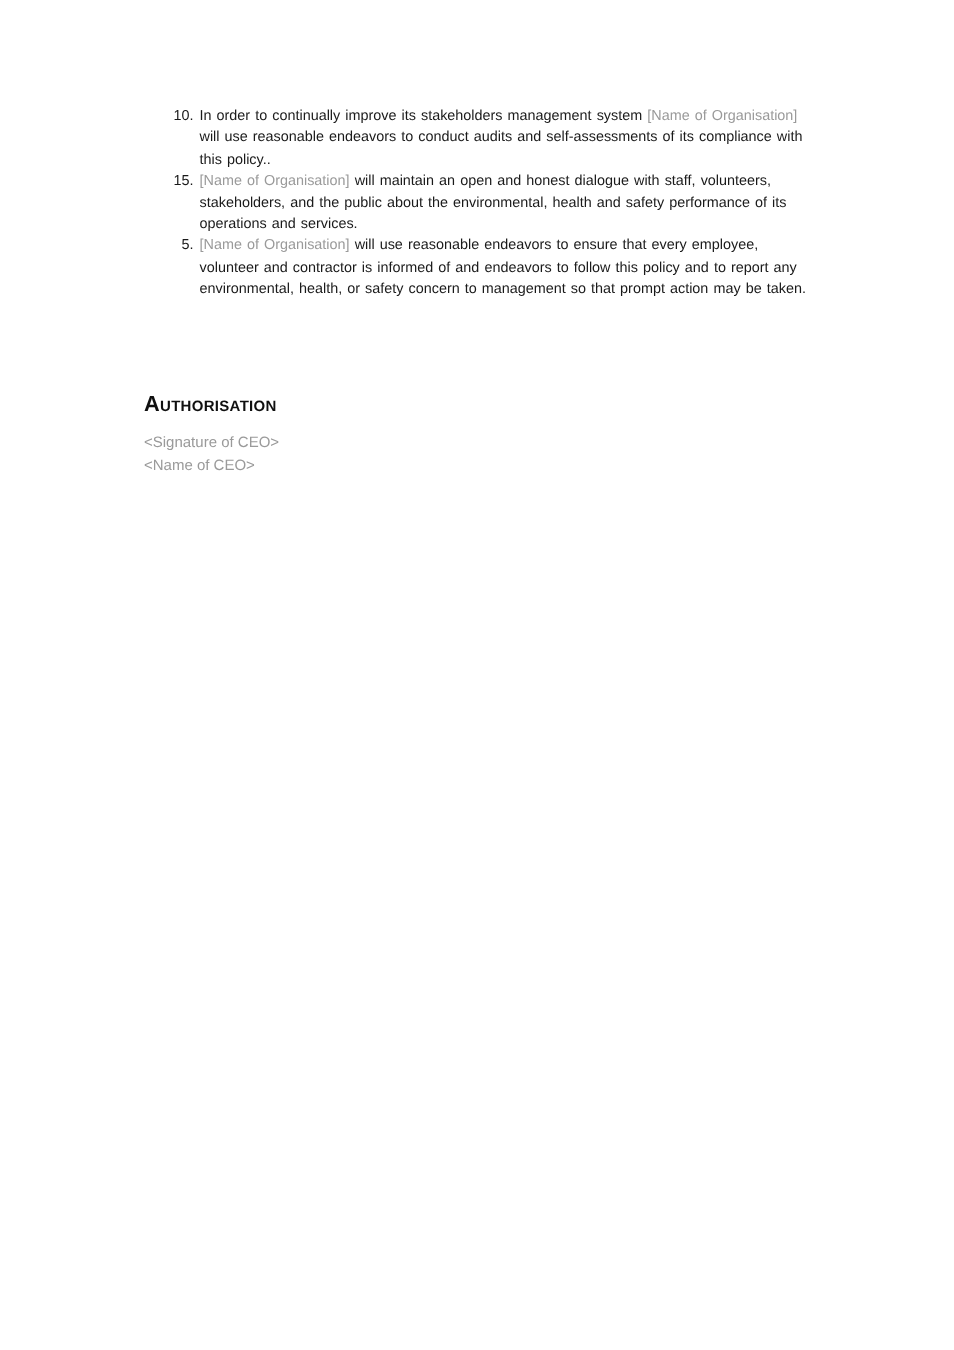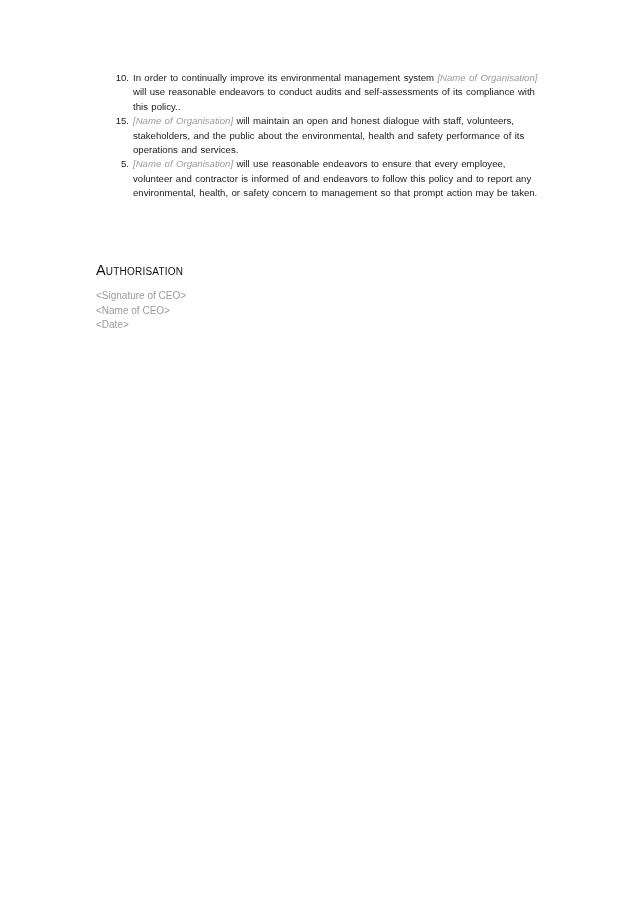--- a/index.html
+++ b/index.html
@@ -54,30 +54,29 @@
   }
 
   .item-body {
     flex: 1 1 auto;
     text-align: left;
     word-spacing: 0.7px;
   }
 
   .placeholder {
     color: #9a9a9a;
-    font-style: italic;
   }
 
   
   .authorisation-heading {
     position: absolute;
     left: 96px;
     top: 262px;
     font-size: 14.5px;
-    font-weight: normal;
+    font-weight: bold;
     font-variant: small-caps;
     letter-spacing: 0.2px;
     color: #101010;
     line-height: 17px;
     white-space: nowrap;
   }
 
   .signature-block {
     position: absolute;
     left: 96px;
@@ -93,33 +92,32 @@
   }
 </style>
 </head>
 <body>
 
 <div class="page">
 
   <div class="policy-list">
       <div class="policy-item">
         <div class="item-number">10.</div>
-        <div class="item-body"><span>In order to continually  improve its environmental management system </span><span class="placeholder">[Name of Organisation]</span><span> will  use reasonable endeavors to conduct  audits and self-assessments of its compliance with  this  policy..</span></div>
+        <div class="item-body"><span>In order to continually  improve its stakeholders management system </span><span class="placeholder">[Name of Organisation]</span><span> will  use reasonable endeavors to conduct  audits and self-assessments of its compliance with  this  policy..</span></div>
       </div>
       <div class="policy-item">
         <div class="item-number">15.</div>
         <div class="item-body"><span class="placeholder">[Name of Organisation]</span><span> will  maintain  an open and honest dialogue  with  staff, volunteers, stakeholders, and the  public  about the environmental,  health and safety performance of its operations  and services.</span></div>
       </div>
       <div class="policy-item">
         <div class="item-number">5.</div>
         <div class="item-body"><span class="placeholder">[Name of Organisation]</span><span> will  use reasonable endeavors to ensure that every employee, volunteer and contractor is  informed of and endeavors to follow  this policy  and to report any environmental, health, or safety concern to management so that prompt action  may be taken.</span></div>
       </div>
     </div>
 
   <div class="authorisation-heading">Authorisation</div>
 
   <div class="signature-block">
       <div class="signature-line">&lt;Signature of CEO&gt;</div>
       <div class="signature-line">&lt;Name of CEO&gt;</div>
-      <div class="signature-line">&lt;Date&gt;</div>
     </div>
 
 </div>
 
 </body></html>

